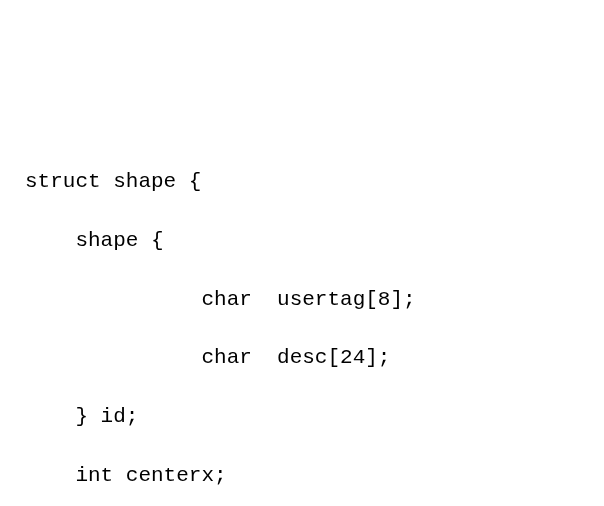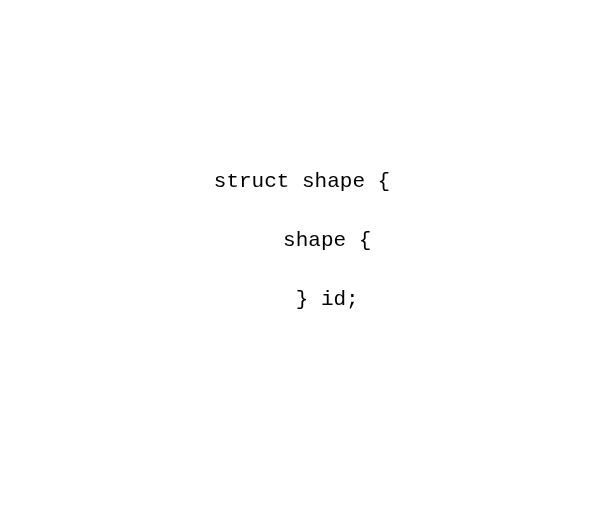--- a/index.html
+++ b/index.html
@@ -10,32 +10,34 @@
     font-size: 21px;
     line-height: 1.4;
     color: #000000;
     white-space: pre;
   }
   .code-block {
     display: block;
   }
   .line {
     display: block;
-    text-align: center;
   }
 </style>
 </head>
 <body>
 
 
 
 <div class="code-block">
 <span class="line">struct shape {</span>
 <span class="line">    shape {</span>
+<span class="line">              char  usertag[8];</span>
+<span class="line">              char  desc[24];</span>
 <span class="line">    } id;</span>
+<span class="line">    int centerx;</span>
 
 
 
 
 
 
 
 
 
 

